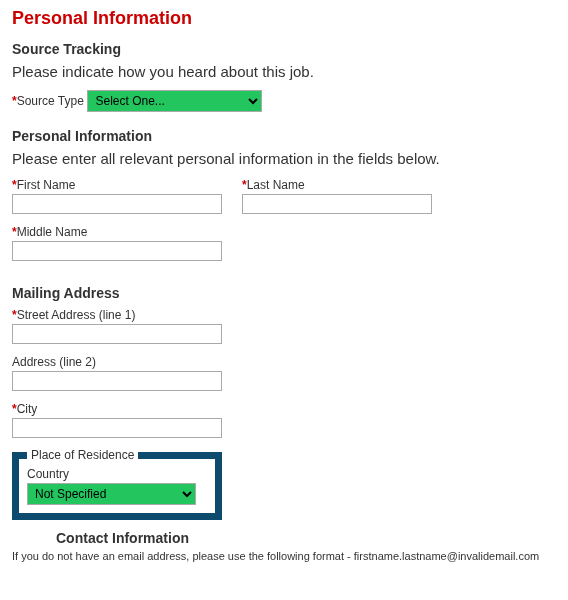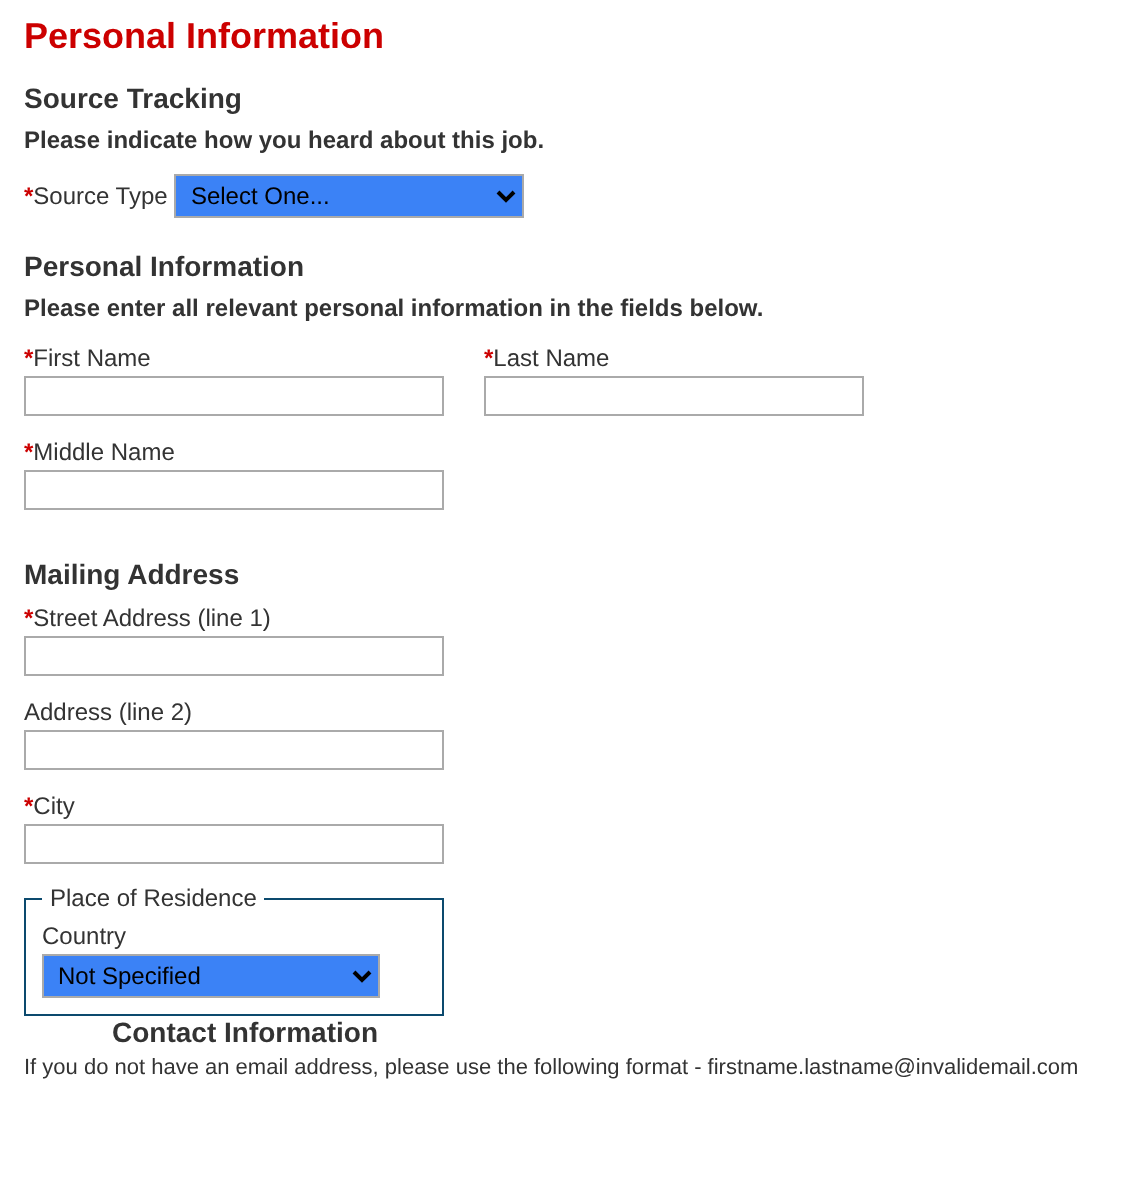--- a/index.html
+++ b/index.html
@@ -21,24 +21,23 @@
       font-size: 18px;
       font-weight: bold;
       margin-bottom: 12px;
     }
     .section-title {
       font-size: 14px;
       font-weight: bold;
       margin-bottom: 6px;
     }
     .section-desc {
-      font-size: 12px;
+      font-size: 15px;
       color: #333;
       margin-bottom: 10px;
-      font-weight: bold;
     }
     .required-star {
       color: #cc0000;
       font-weight: bold;
     }
     .field-label {
       font-size: 12px;
       margin-bottom: 2px;
       display: inline-block;
     }
@@ -47,21 +46,21 @@
       height: 20px;
       font-size: 12px;
       padding: 1px 3px;
       display: block;
     }
     .form-select {
       border: 1px solid #aaa;
       height: 22px;
       font-size: 12px;
       padding: 1px 3px;
-      background: #3b82f6;
+      background: #22c55e;
     }
     .row-2col {
       display: flex;
       gap: 20px;
       margin-bottom: 10px;
     }
     .col-left {
       flex: 0 0 210px;
     }
     .col-right {
@@ -73,23 +72,23 @@
     .source-tracking-section {
       margin-bottom: 16px;
     }
     .personal-info-section {
       margin-bottom: 10px;
     }
     .mailing-address-section {
       margin-bottom: 10px;
     }
     .place-of-residence-fieldset {
-      border: 1px solid #0c4a6e;
+      border: 7px solid #0c4a6e;
       padding: 4px 8px 8px 8px;
-      margin-bottom: 0;
+      margin-bottom: 10px;
       width: 210px;
     }
     .place-of-residence-fieldset legend {
       font-size: 12px;
       padding: 0 4px;
       color: #333;
     }
     .contact-info-section .section-title {
       margin-bottom: 4px;
       margin-left: 44px;

